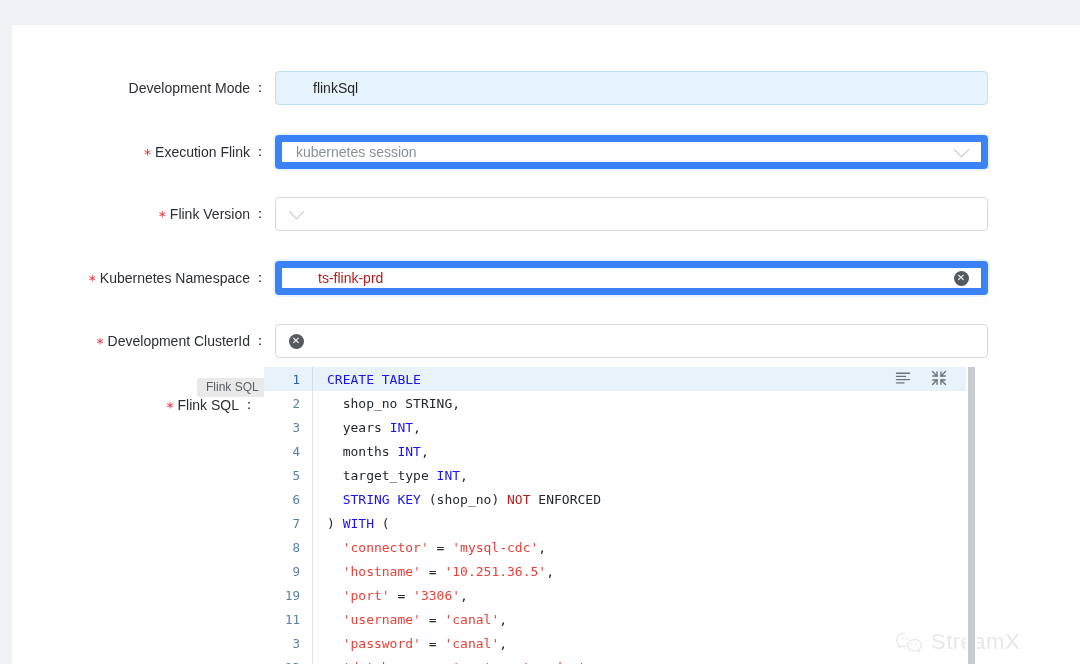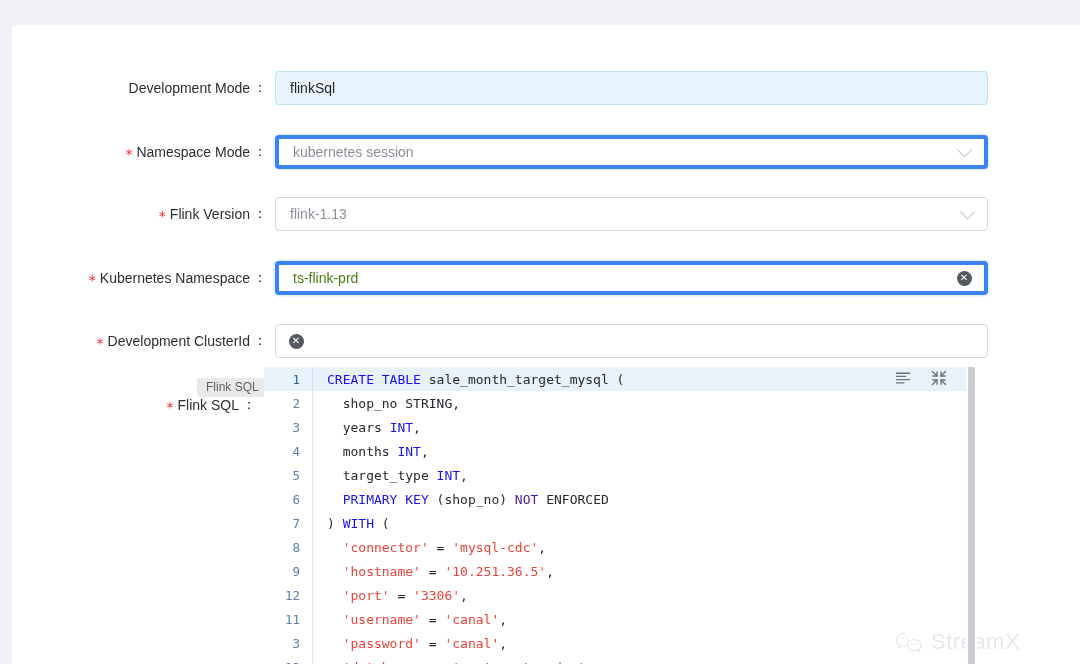--- a/index.html
+++ b/index.html
@@ -22,30 +22,30 @@
     font-size:14px;color:#2b2f33;white-space:nowrap;
   }
   .label .req{color:#f5222d;margin-right:4px;font-family:"DejaVu Sans",sans-serif;line-height:1;position:relative;top:2px;}
   .label .colon{margin-left:3px;color:#2b2f33;}
   .field{
     position:absolute;left:252px;width:713px;height:34px;
     box-sizing:border-box;border:1px solid #d9d9d9;border-radius:4px;
     background:#ffffff;
     display:flex;align-items:center;
   }
-  .field.readonly{background:#e8f4fd;border-color:#bfe0f5;}
+  .field.readonly{background:#e8f4fd;border-color:#bfe0f5;padding-left:23px;}
   .field.focused{border-color:#54a9 f6;}
-  .field.focused{border:4px solid #3b82f6;box-shadow:0 0 0 2px rgba(24,144,255,0.10);}
+  .field.focused{border:7px solid #3b82f6;box-shadow:0 0 0 2px rgba(24,144,255,0.10);}
   .field .val{
     padding-left:14px;font-size:14px;color:#8a9099;
     overflow:hidden;white-space:nowrap;text-overflow:ellipsis;flex:1;
   }
   .field.readonly .val{color:#262626;}
   .field.dark .val{color:#3f4category;}
-  .field.dark .val{color:#4d7c0f;}
+  .field.dark .val{color:#b91c1c;margin-left:22px;}
   
   .suffix{
     width:40px;height:32px;display:flex;align-items:center;justify-content:center;
     flex:0 0 40px;
   }
   .chev{display:block;width:10px;height:10px;border-right:1.6px solid #c2c6cc;border-bottom:1.6px solid #c2c6cc;transform:rotate(45deg) translate(-2px,-2px);}
   .clear-btn{
     width:15px;height:15px;border-radius:50%;background:#555a60;
     display:flex;align-items:center;justify-content:center;
     color:#ffffff;font-size:10px;line-height:1;font-family:"DejaVu Sans",sans-serif;
@@ -73,21 +73,21 @@
     width:48px;flex:0 0 48px;text-align:right;padding-right:12px;box-sizing:border-box;
     color:#5a7fa8;font-size:12.5px;font-family:"DejaVu Sans Mono","Liberation Mono",monospace;
   }
   .cline.active .gutter{color:#2b5f9e;}
   .codecell{
     flex:1;padding-left:14px;border-left:1px solid #dfe3e8;height:24px;display:flex;align-items:center;
     white-space:pre;color:#24292e;text-align:center;
   }
   .cline.active .codecell{border-left-color:#cfdceb;}
   .kw{color:#1a13ee;}
-  .gray{color:#4c1d95;}
+  .gray{color:#b91c1c;}
   .str{color:#e8413a;}
   .plain{color:#24292e;}
   
   .ed-scroll{position:absolute;right:0;top:0;width:11px;height:100%;background:#ffffff;z-index:4;}
   .ed-scroll .thumb{position:absolute;right:2px;top:0;width:7px;height:100%;background:#c9ccd0;border-radius:0;}
   
   .watermark{
     position:absolute;left:883px;top:604px;display:flex;align-items:center;gap:8px;
     color:#e6e8ea;font-size:22px;letter-spacing:0.5px;user-select:none;
     font-family:"Liberation Sans","DejaVu Sans",sans-serif;
@@ -107,38 +107,37 @@
             <span class="colon">：</span>
           </div>
           <div class="field readonly">
             <div class="val">flinkSql</div>
             <div class="suffix"></div>
           </div>
         </div>
         <div class="form-row" style="top: 110px;">
           <div class="label">
             <span class="req">*</span>
-            <span>Namespace Mode</span>
+            <span>Execution Flink</span>
             <span class="colon">：</span>
           </div>
           <div class="field focused">
             <div class="val">kubernetes session</div>
             <div class="suffix">
               <span class="chev"></span>
             </div>
           </div>
         </div>
         <div class="form-row" style="top: 172px;">
           <div class="label">
             <span class="req">*</span>
             <span>Flink Version</span>
             <span class="colon">：</span>
           </div>
           <div class="field">
-            <div class="val">flink-1.13</div>
             <div class="suffix">
               <span class="chev"></span>
             </div>
           </div>
         </div>
         <div class="form-row" style="top: 236px;">
           <div class="label">
             <span class="req">*</span>
             <span>Kubernetes Namespace</span>
             <span class="colon">：</span>
@@ -200,56 +199,56 @@
                 <path d="M14.5 14.5 L10 10"></path>
                   <path d="M14.2 10 L10 10 L10 14.2"></path>
               </g>
             </svg>
           </span>
         </div>
 
         <div class="code-area" id="code">
             <div class="cline active">
               <div class="gutter">1</div>
-              <div class="codecell"><span class="kw">CREATE</span><span class="plain"> </span><span class="kw">TABLE</span><span class="plain"> sale_month_target_mysql (</span></div>
+              <div class="codecell"><span class="kw">CREATE</span><span class="plain"> </span><span class="kw">TABLE</span></div>
             </div>
             <div class="cline">
               <div class="gutter">2</div>
               <div class="codecell"><span class="plain">  shop_no STRING,</span></div>
             </div>
             <div class="cline">
               <div class="gutter">3</div>
               <div class="codecell"><span class="plain">  years </span><span class="kw">INT</span><span class="plain">,</span></div>
             </div>
             <div class="cline">
               <div class="gutter">4</div>
               <div class="codecell"><span class="plain">  months </span><span class="kw">INT</span><span class="plain">,</span></div>
             </div>
             <div class="cline">
               <div class="gutter">5</div>
               <div class="codecell"><span class="plain">  target_type </span><span class="kw">INT</span><span class="plain">,</span></div>
             </div>
             <div class="cline">
               <div class="gutter">6</div>
-              <div class="codecell"><span class="plain">  </span><span class="kw">PRIMARY</span><span class="plain"> </span><span class="kw">KEY</span><span class="plain"> (shop_no) </span><span class="gray">NOT</span><span class="plain"> ENFORCED</span></div>
+              <div class="codecell"><span class="plain">  </span><span class="kw">STRING</span><span class="plain"> </span><span class="kw">KEY</span><span class="plain"> (shop_no) </span><span class="gray">NOT</span><span class="plain"> ENFORCED</span></div>
             </div>
             <div class="cline">
               <div class="gutter">7</div>
               <div class="codecell"><span class="plain">) </span><span class="kw">WITH</span><span class="plain"> (</span></div>
             </div>
             <div class="cline">
               <div class="gutter">8</div>
               <div class="codecell"><span class="plain">  </span><span class="str">'connector'</span><span class="plain"> = </span><span class="str">'mysql-cdc'</span><span class="plain">,</span></div>
             </div>
             <div class="cline">
               <div class="gutter">9</div>
               <div class="codecell"><span class="plain">  </span><span class="str">'hostname'</span><span class="plain"> = </span><span class="str">'10.251.36.5'</span><span class="plain">,</span></div>
             </div>
             <div class="cline">
-              <div class="gutter">12</div>
+              <div class="gutter">19</div>
               <div class="codecell"><span class="plain">  </span><span class="str">'port'</span><span class="plain"> = </span><span class="str">'3306'</span><span class="plain">,</span></div>
             </div>
             <div class="cline">
               <div class="gutter">11</div>
               <div class="codecell"><span class="plain">  </span><span class="str">'username'</span><span class="plain"> = </span><span class="str">'canal'</span><span class="plain">,</span></div>
             </div>
             <div class="cline">
               <div class="gutter">3</div>
               <div class="codecell"><span class="plain">  </span><span class="str">'password'</span><span class="plain"> = </span><span class="str">'canal'</span><span class="plain">,</span></div>
             </div>

